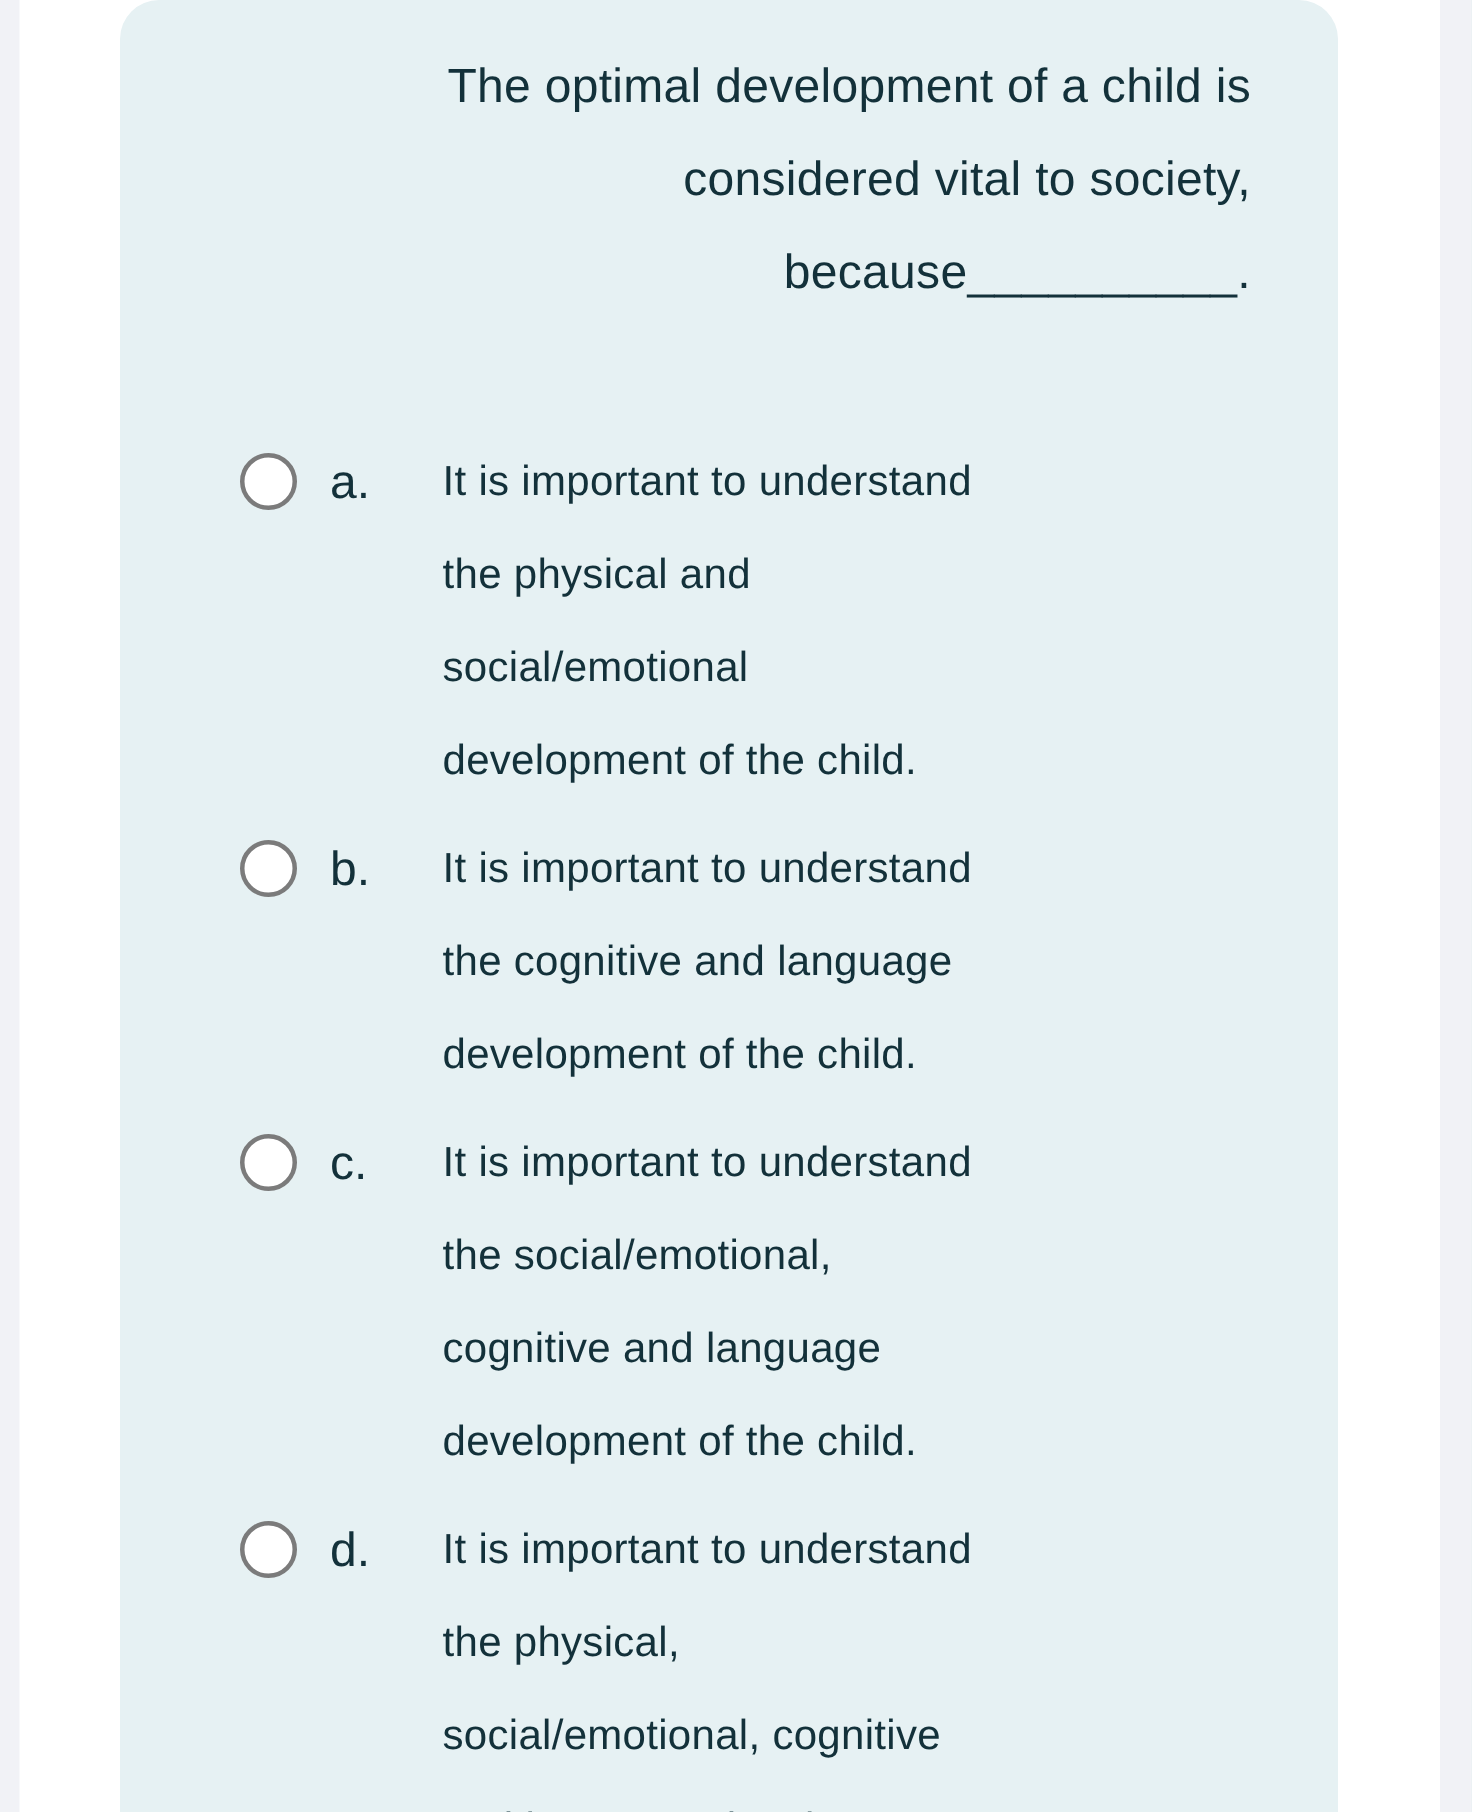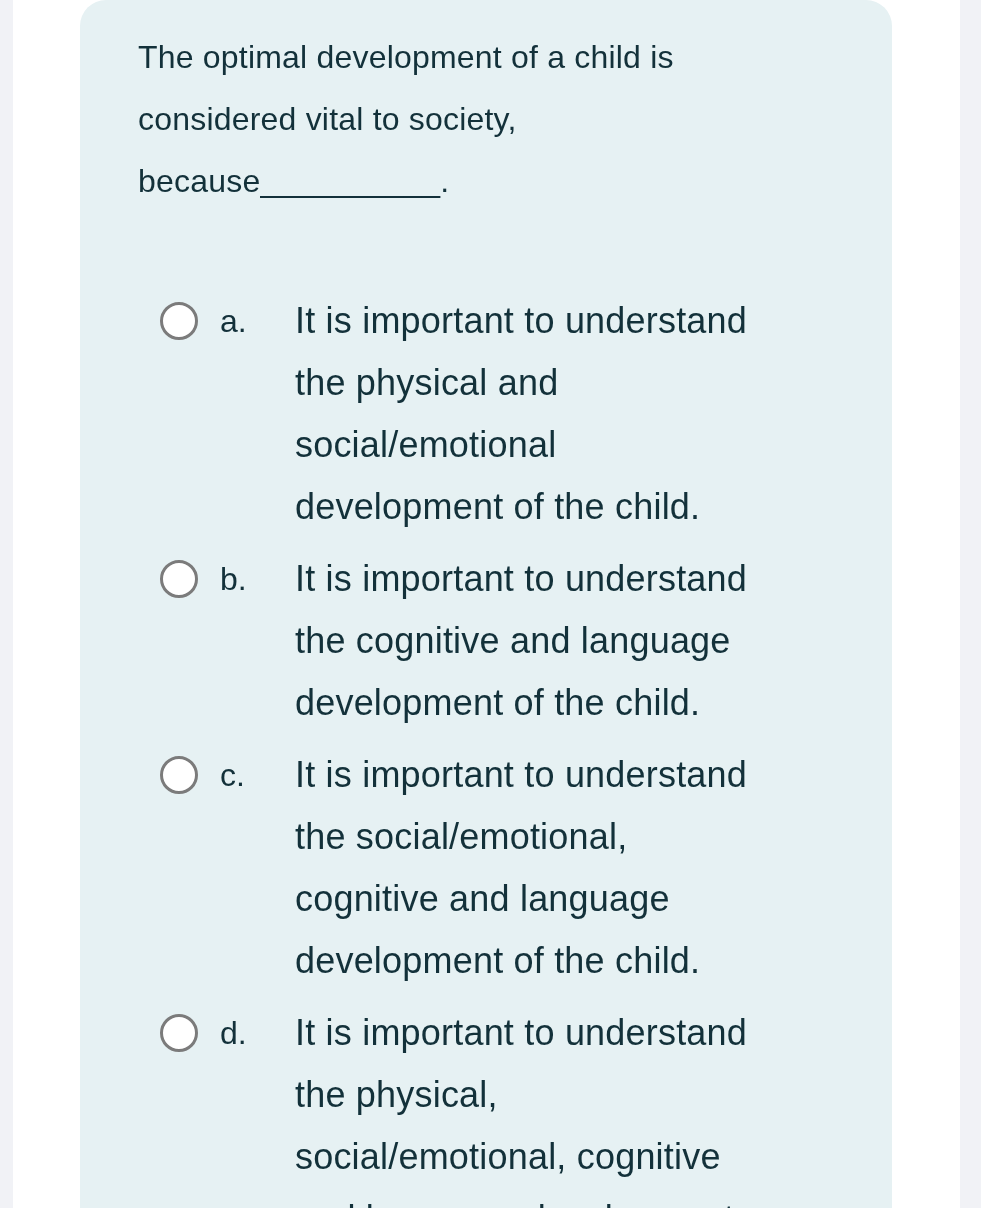--- a/index.html
+++ b/index.html
@@ -33,20 +33,21 @@
     box-sizing: border-box;
     padding: 26px 58px 0 58px;
     color: #13313a;
   }
   .question-text {
     font-size: 32px;
     line-height: 62px;
     white-space: pre-line;
     color: #13313a;
     letter-spacing: 0.2px;
+    text-align: right;
   }
   .options {
     margin-top: 78px;
   }
   .option-row {
     display: flex;
     align-items: flex-start;
     padding-left: 22px;
     margin-bottom: 10px;
     cursor: pointer;
@@ -65,21 +66,21 @@
     flex: 0 0 auto;
     width: 75px;
     margin-left: 22px;
     font-size: 32px;
     line-height: 62px;
     color: #13313a;
   }
   .option-text {
     flex: 1 1 auto;
     max-width: 540px;
-    font-size: 36px;
+    font-size: 28px;
     line-height: 62px;
     white-space: pre-line;
     color: #13313a;
     letter-spacing: 0.2px;
   }
 </style>
 </head>
 <body>
 
 <div class="content-panel"></div>

